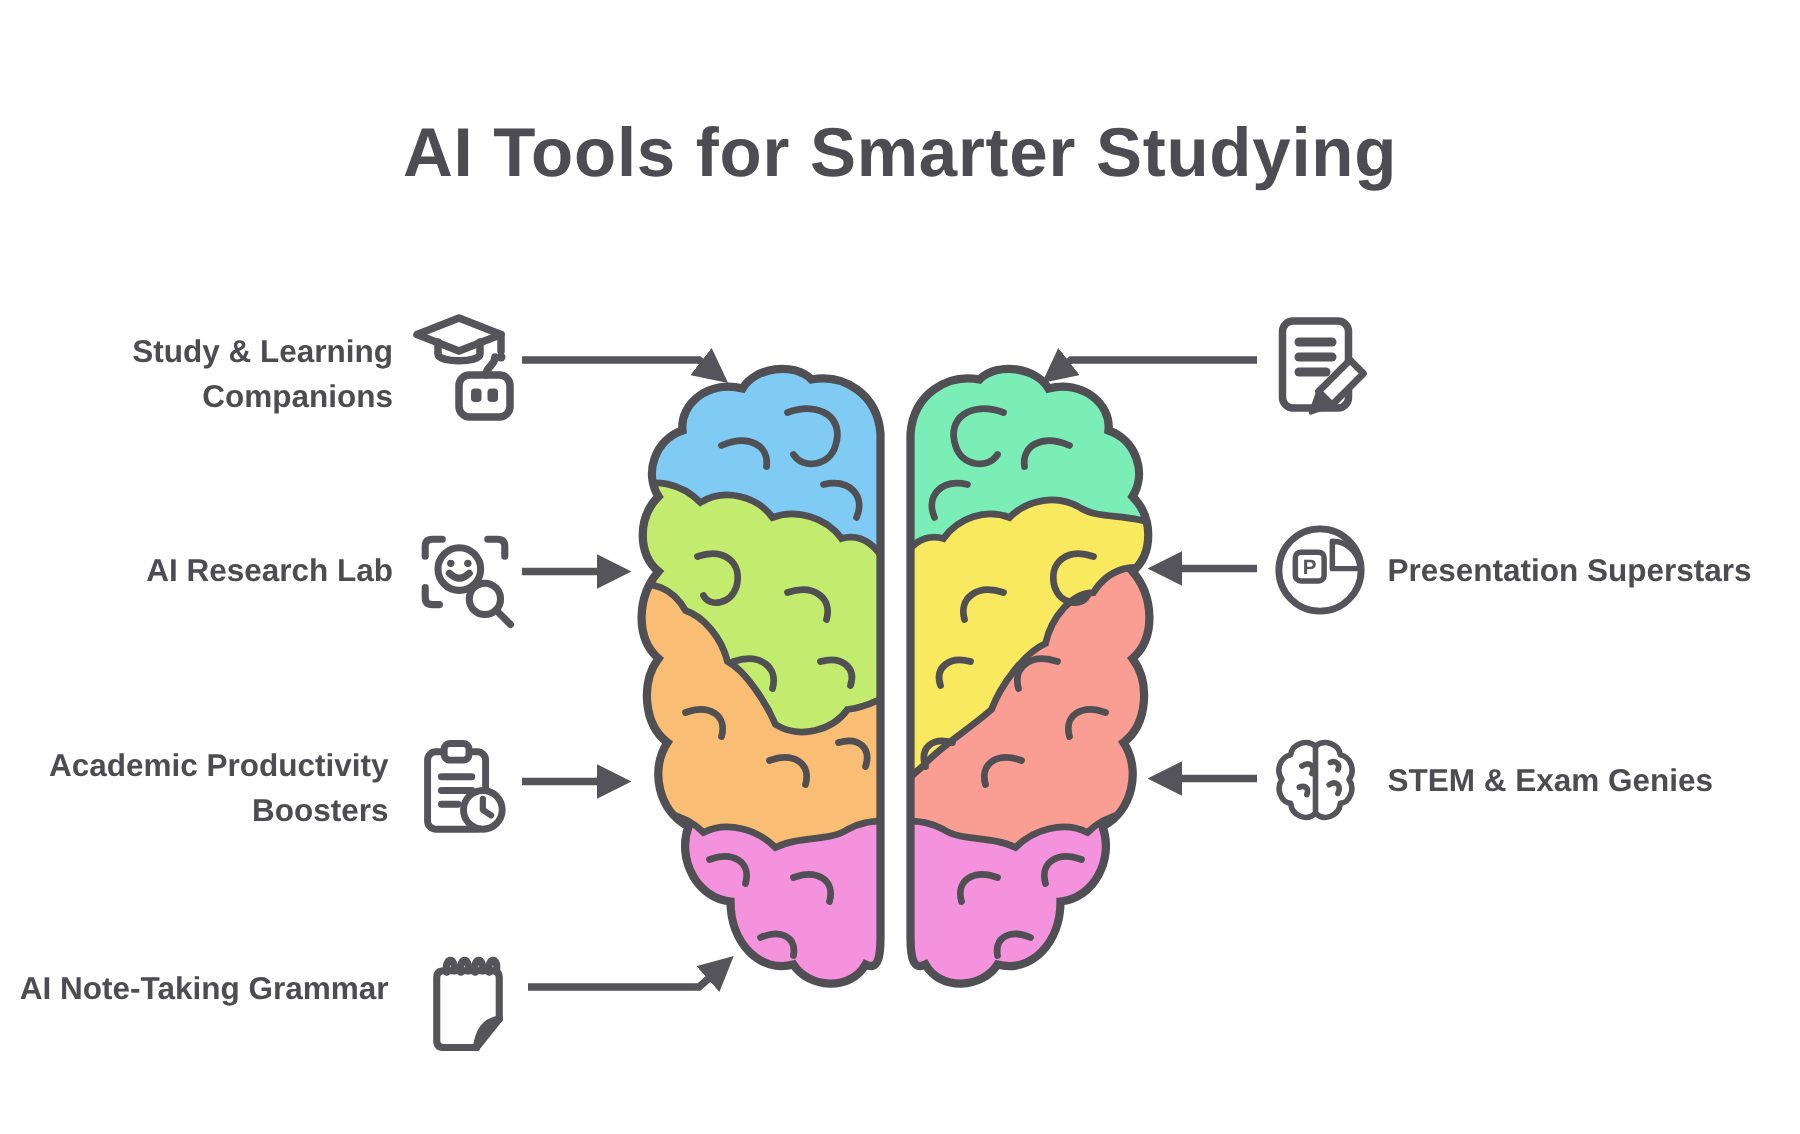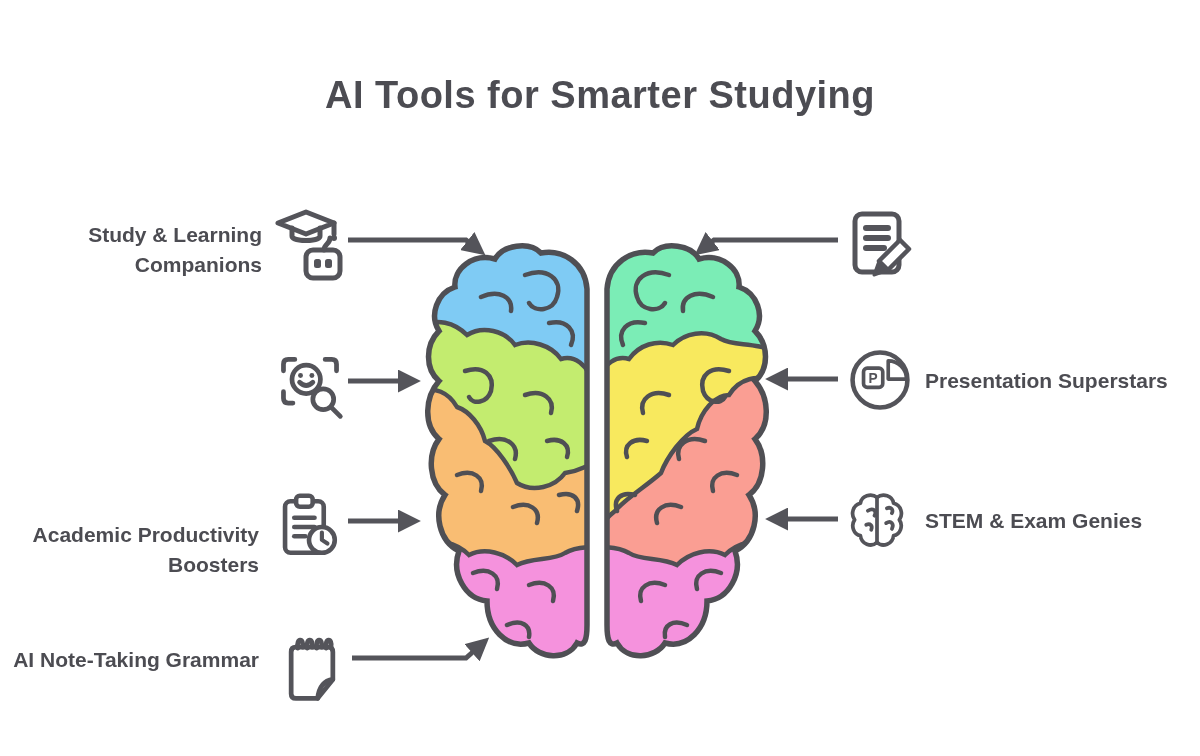--- a/index.html
+++ b/index.html
@@ -2,21 +2,21 @@
 <html><head>
 <meta charset="utf-8">
 <style>
   html,body{margin:0;padding:0;background:#ffffff;}
   .canvas{
     position:relative;width:1200px;height:756px;background:#ffffff;overflow:hidden;
     font-family:"Liberation Sans",sans-serif;
   }
   .title{
     position:absolute;left:0;top:74px;width:1200px;text-align:center;
-    font-size:38px;font-weight:700;color:#4C4C52;letter-spacing:.5px;
+    font-size:46px;font-weight:700;color:#4C4C52;letter-spacing:.5px;
   }
   .label{
     position:absolute;font-size:21px;line-height:30px;font-weight:700;color:#4C4C52;
   }
   .label.side-left{text-align:right;}
   .label.side-right{text-align:left;}
   .icon{position:absolute;}
   svg{display:block;}
   .overlay{position:absolute;left:0;top:0;}
 </style>
@@ -84,21 +84,22 @@
         <path stroke="#4F4F54" stroke-width="4.5" d="M-12 110 C10 98 30 104 44 96 C60 86 80 90 92 102 C108 96 126 102 136 116 C150 112 160 122 164 132 L172 134 L172 460 L-12 460 Z" fill="#F8E95E"></path>
         <path stroke="#4F4F54" stroke-width="4.5" d="M-12 140 C8 130 26 136 36 152 C50 152 64 168 68 186 C82 192 98 214 104 230 C120 244 140 256 150 268 C160 276 168 286 170 292 L172 294 L172 460 L-12 460 Z" fill="#FA9E93"></path>
         <path stroke="#4F4F54" stroke-width="4.5" d="M-12 302 C8 294 28 300 40 312 C56 304 76 310 88 322 C104 314 124 318 136 310 C150 302 162 306 168 302 L172 302 L172 460 L-12 460 Z" fill="#F592DD"></path>
         <use href="#gyri"></use>
       </g>
       <use href="#hemi" fill="none" stroke="#4F4F54" stroke-width="5.5"></use>
     </g>
   </svg>
 
   <div class="label side-left" style="right:938px;top:220px;width:230px">Study &amp; Learning Companions</div>
-  <div class="label side-left" style="right:941px;top:520px;width:240px">Academic Productivity Boosters</div>
+  <div class="label side-left" style="right:938px;top:366px;width:230px">AI Research Lab</div>
+  <div class="label side-left" style="right:941px;top:496px;width:240px">Academic Productivity Boosters</div>
   <div class="label side-left" style="right:941px;top:645px;width:250px">AI Note-Taking Grammar</div>
 
   <div class="label side-right" style="left:925px;top:366px;width:280px">Presentation Superstars</div>
   <div class="label side-right" style="left:925px;top:506px;width:280px">STEM &amp; Exam Genies</div>
 
   <svg class="icon" style="left:268px;top:206px" width="78" height="80" viewBox="0 0 78 80">
     <g fill="none" stroke="#54545A" stroke-width="5" stroke-linecap="round" stroke-linejoin="round">
       <path d="M38 6 L66 17 L38 28 L10 17 Z"></path>
       <path d="M24 22 V30 C24 36 52 36 52 30 V22"></path>
       <path d="M66 17 V28"></path>

